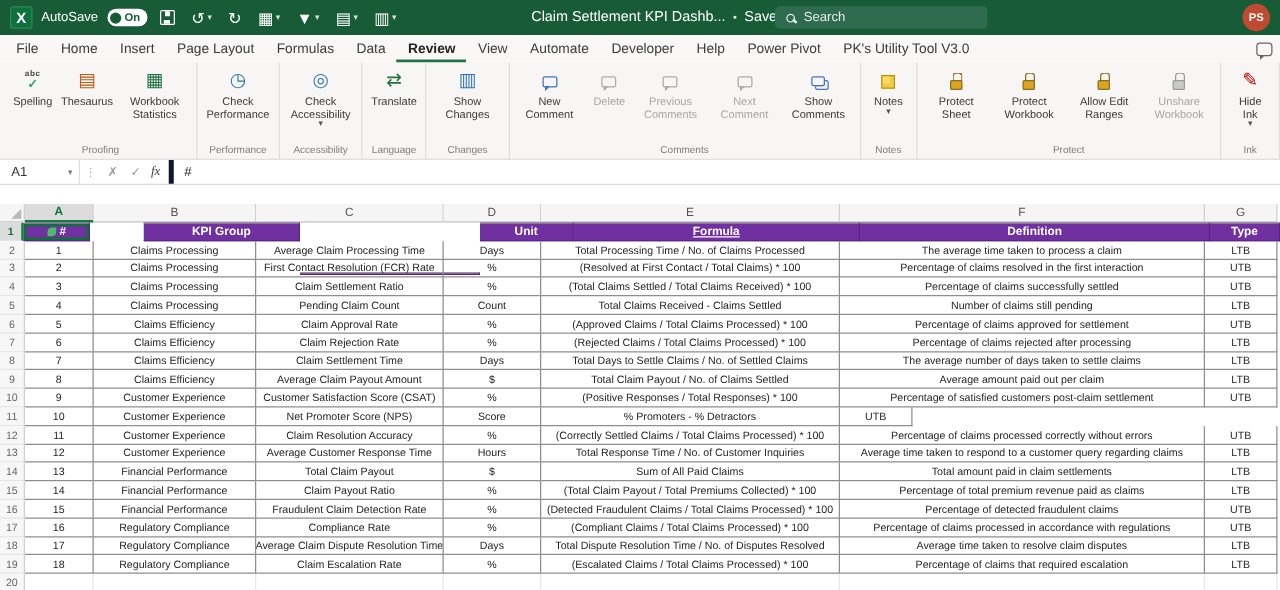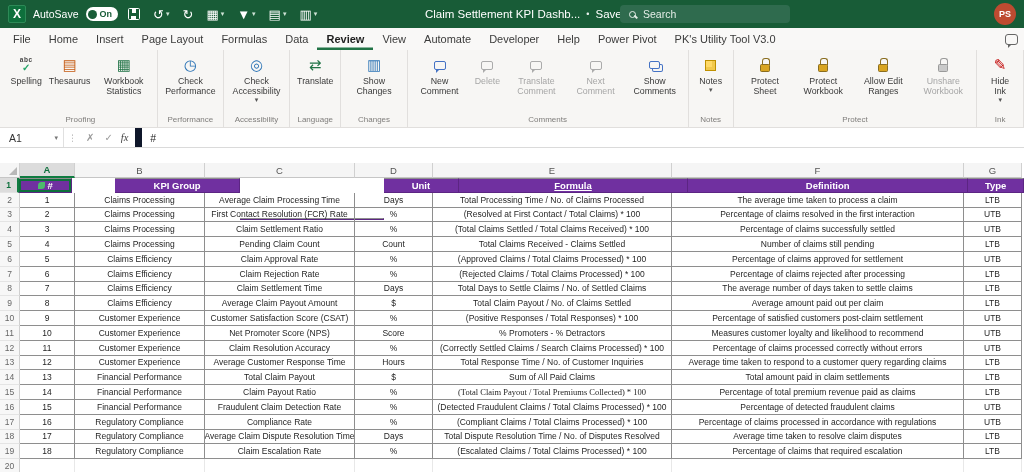--- a/index.html
+++ b/index.html
@@ -67,21 +67,21 @@
   .lockic.gray { background:#C9C9C9; border-color:#9a9a9a; } .lockic.gray::before { border-color:#9a9a9a; }
 
   
   .fbar { height:20px; flex:0 0 20px; background:#fff; border-bottom:1px solid #DADADA;
     display:flex; align-items:stretch; font-size:10.5px; color:#333; }
   .namebox { width:64px; display:flex; align-items:center; padding:0 5px 0 9px; border-right:1px solid #E0E0E0; }
   .nb-caret { margin-left:auto; font-size:7px; color:#777; }
   .fb-dots { display:flex; align-items:center; padding:0 4px; color:#aaa; font-size:9px; }
   .fb-x, .fb-chk { display:flex; align-items:center; padding:0 5px; color:#9a9a9a; font-size:10px; }
   .fb-fx { display:flex; align-items:center; padding:0 7px 0 3px; color:#444; font-style:italic;
-    font-family:"Liberation Serif", serif; border-right:7px solid #0f172a; }
+    font-family:"Liberation Serif", serif; border-right:4px solid #0f172a; }
   .fb-content { flex:1; display:flex; align-items:center; padding-left:8px; color:#222; }
   .gapstrip { height:15px; flex:0 0 15px; background:#fff; }
 
   
   .sheet { flex:1; overflow:hidden; background:#fff; }
   .chrow { display:flex; height:15px; }
   .corner { width:20px; height:15px; background:#F5F5F5; border-right:1px solid #D0D0D0;
     border-bottom:1px solid #C6C6C6; position:relative; }
   .tri { position:absolute; right:2px; bottom:2px; width:0; height:0;
     border-style:solid; border-width:0 0 8px 8px; border-color:transparent transparent #B8B8B8 transparent; }
@@ -258,21 +258,21 @@
             <div class="rbtn disabled">
               <div class="ric">
                 <div class="bubble" style="color: rgb(171, 171, 171);"></div>
               </div>
               <div class="rlbl">Delete</div>
             </div>
             <div class="rbtn disabled">
               <div class="ric">
                 <div class="bubble" style="color: rgb(171, 171, 171);"></div>
               </div>
-              <div class="rlbl">Translate Comment</div>
+              <div class="rlbl">Previous Comments</div>
             </div>
             <div class="rbtn disabled">
               <div class="ric">
                 <div class="bubble" style="color: rgb(171, 171, 171);"></div>
               </div>
               <div class="rlbl">Next Comment</div>
             </div>
             <div class="rbtn">
               <div class="ric">
                 <div class="bubble2" style="color: rgb(68, 114, 196);"></div>
@@ -471,30 +471,29 @@
           <div class="cell" style="width: 292px;">Percentage of satisfied customers post-claim settlement</div>
           <div class="cell" style="width: 58px;">UTB</div>
         </div>
         <div class="row">
           <div class="gut">11</div>
           <div class="cell" style="width: 55px;">10</div>
           <div class="cell" style="width: 130px;">Customer Experience</div>
           <div class="cell" style="width: 150px;">Net Promoter Score (NPS)</div>
           <div class="cell" style="width: 78px;">Score</div>
           <div class="cell" style="width: 239px;">% Promoters - % Detractors</div>
-          <div class="cell" style="width: 292px;">Measures customer loyalty and likelihood to recommend</div>
           <div class="cell" style="width: 58px;">UTB</div>
         </div>
         <div class="row">
           <div class="gut">12</div>
           <div class="cell" style="width: 55px;">11</div>
           <div class="cell" style="width: 130px;">Customer Experience</div>
           <div class="cell" style="width: 150px;">Claim Resolution Accuracy</div>
           <div class="cell" style="width: 78px;">%</div>
-          <div class="cell" style="width: 239px;">(Correctly Settled Claims / Search Claims Processed) * 100</div>
+          <div class="cell" style="width: 239px;">(Correctly Settled Claims / Total Claims Processed) * 100</div>
           <div class="cell" style="width: 292px;">Percentage of claims processed correctly without errors</div>
           <div class="cell" style="width: 58px;">UTB</div>
         </div>
         <div class="row">
           <div class="gut">13</div>
           <div class="cell" style="width: 55px;">12</div>
           <div class="cell" style="width: 130px;">Customer Experience</div>
           <div class="cell" style="width: 150px;">Average Customer Response Time</div>
           <div class="cell" style="width: 78px;">Hours</div>
           <div class="cell" style="width: 239px;">Total Response Time / No. of Customer Inquiries</div>
@@ -510,21 +509,21 @@
           <div class="cell" style="width: 239px;">Sum of All Paid Claims</div>
           <div class="cell" style="width: 292px;">Total amount paid in claim settlements</div>
           <div class="cell" style="width: 58px;">LTB</div>
         </div>
         <div class="row">
           <div class="gut">15</div>
           <div class="cell" style="width: 55px;">14</div>
           <div class="cell" style="width: 130px;">Financial Performance</div>
           <div class="cell" style="width: 150px;">Claim Payout Ratio</div>
           <div class="cell" style="width: 78px;">%</div>
-          <div class="cell" style="width: 239px; font-family: Liberation Serif, serif;">(Total Claim Payout / Total Premiums Collected) * 100</div>
+          <div class="cell" style="width: 239px;">(Total Claim Payout / Total Premiums Collected) * 100</div>
           <div class="cell" style="width: 292px;">Percentage of total premium revenue paid as claims</div>
           <div class="cell" style="width: 58px;">LTB</div>
         </div>
         <div class="row">
           <div class="gut">16</div>
           <div class="cell" style="width: 55px;">15</div>
           <div class="cell" style="width: 130px;">Financial Performance</div>
           <div class="cell" style="width: 150px;">Fraudulent Claim Detection Rate</div>
           <div class="cell" style="width: 78px;">%</div>
           <div class="cell" style="width: 239px;">(Detected Fraudulent Claims / Total Claims Processed) * 100</div>

